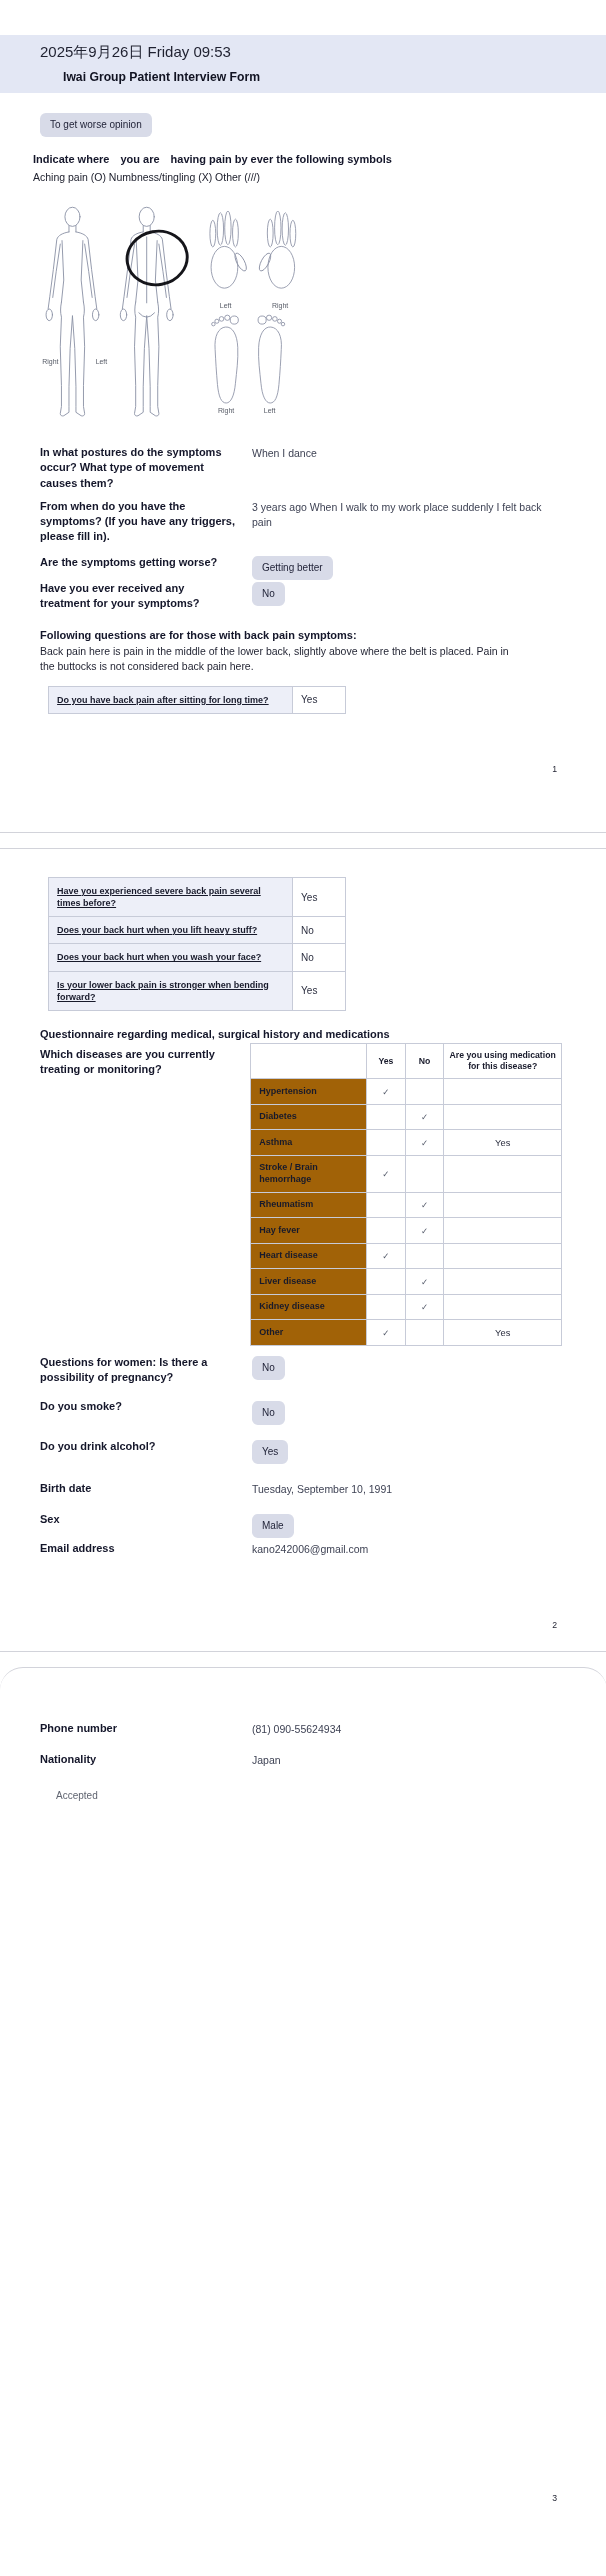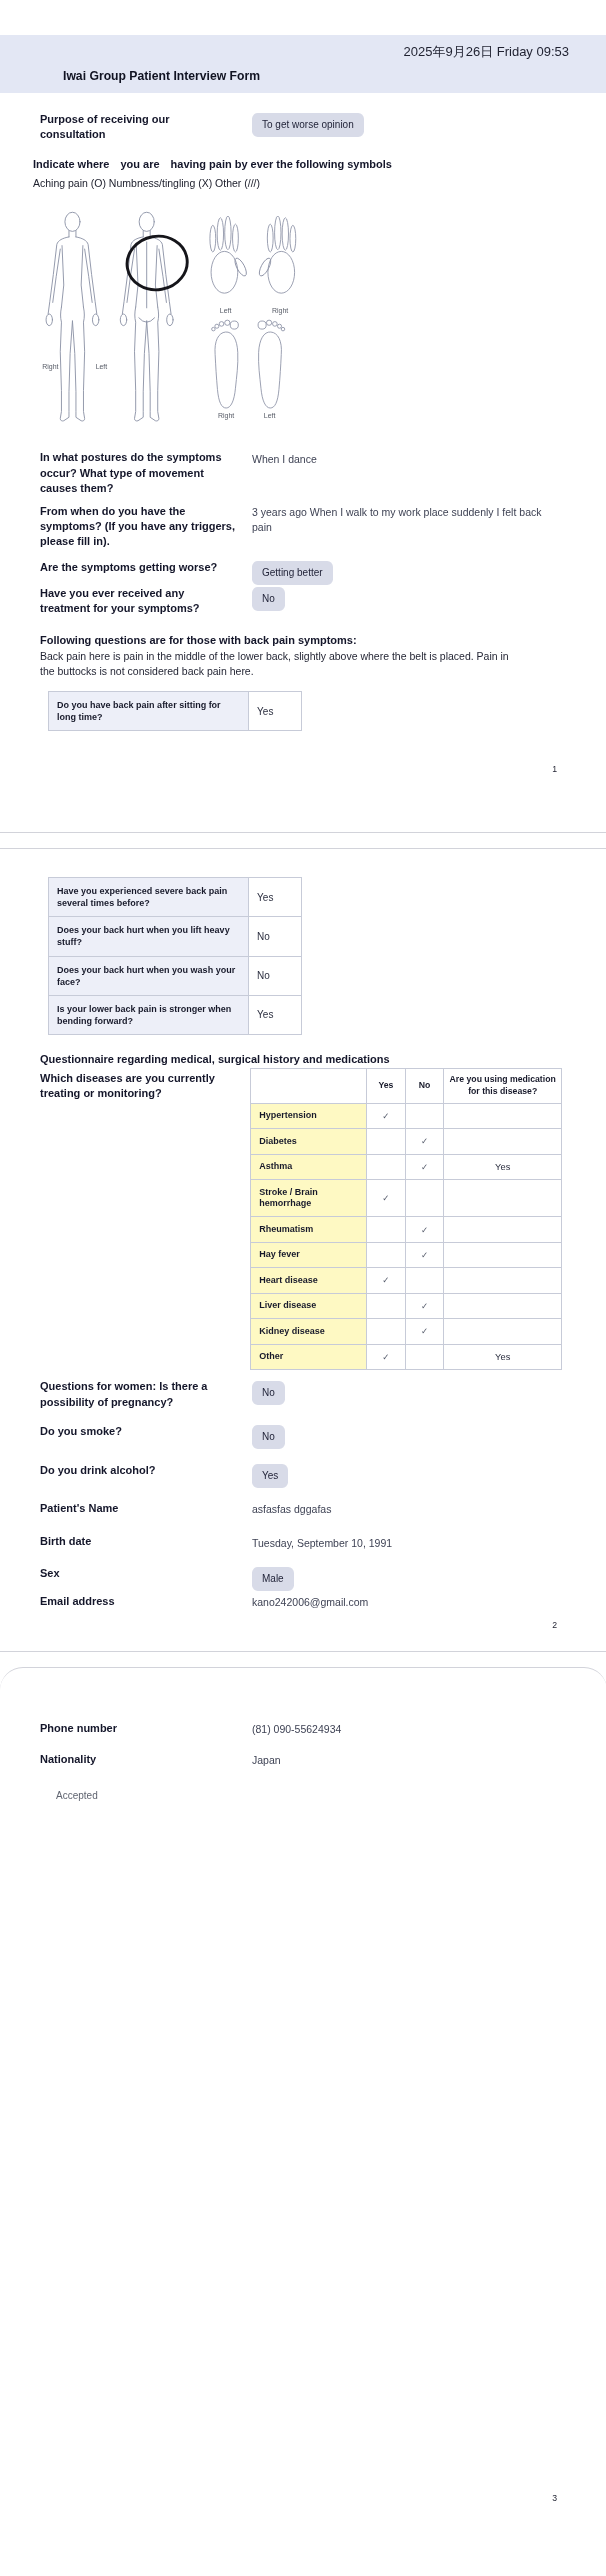--- a/index.html
+++ b/index.html
@@ -6,65 +6,64 @@
   html, body { background: #ffffff; }
   body { width: 607px; font-family: "Liberation Sans", sans-serif; color: #1b1d2a; }
 
   .page { position: relative; width: 607px; background: #fff; overflow: hidden; }
   #page-1 { height: 833px; border-bottom: 0.6px solid #d2d3da; }
   #page-2 { height: 804px; border-top: 0.6px solid #d2d3da; border-bottom: 0.6px solid #d2d3da; }
   #page-3 { height: 908px; border-top: 0.6px solid #d2d3da; border-radius: 23px; }
   .page-gap { height: 15px; background: #fff; }
 
   .band { margin-top: 35px; height: 58px; background: #e3e7f4; padding: 8.1px 38px 0 40px; }
-  .band-date { text-align: right; font-size: 13px; color: #1f2130; }
+  .band-date { text-align: left; font-size: 15px; color: #1f2130; }
   .band-title { margin-top: 8.1px; font-size: 12.2px; font-weight: bold; color: #111322; padding-left: 23px; }
 
   .qa-row { display: flex; align-items: flex-start; padding: 0 45px 0 40px; }
   .qa-label { width: 212px; padding-right: 16.3px; font-weight: bold; font-size: 11px; line-height: 1.38; color: #14162a; }
   .qa-answer { flex: 1; font-size: 10.5px; line-height: 1.42; color: #3e4254; padding-top: 1.2px; }
   .chip { display: inline-block; background: #d8dbe8; border-radius: 5.8px; padding: 7px 10px; font-size: 10px; color: #23253a; line-height: 1; }
 
   .instruction { padding-left: 33px; font-weight: bold; font-size: 11px; color: #14162a; }
   .legend { padding-left: 33px; margin-top: 4.6px; font-size: 10.5px; color: #20222f; }
 
   .section-heading { padding: 0 45px 0 40px; font-weight: bold; font-size: 11px; color: #14162a; }
   .para { padding: 0 45px 0 40px; font-size: 10.5px; line-height: 1.42; color: #1f2130; max-width: 561px; }
 
   table.bp { border-collapse: collapse; margin-left: 48px; }
   table.bp td { border: 0.6px solid #c7cbd8; vertical-align: middle; }
-  td.bp-q { width: 200px; background: #edeff8; font-weight: bold; font-size: 9px; padding: 7px 8.1px; line-height: 1.35; color: #181a2b; }
+  td.bp-q { width: 244px; background: #edeff8; font-weight: bold; font-size: 9px; padding: 7px 8.1px; line-height: 1.35; color: #181a2b; text-decoration: underline; }
   td.bp-a { width: 53px; background: #fff; font-size: 10px; padding: 7px 8.1px; color: #2c2f40; }
 
   .disease-flex { display: flex; align-items: flex-start; padding: 0 45px 0 40px; }
   .disease-q { width: 212px; padding-right: 16.3px; padding-top: 3.5px; font-weight: bold; font-size: 11px; line-height: 1.38; color: #14162a; }
   table.dz { border-collapse: collapse; }
   table.dz td, table.dz th { border: 0.6px solid #c7cbd8; vertical-align: middle; }
   th.dz-h { background: #fff; font-weight: bold; font-size: 8.7px; text-align: center; padding: 5.8px 4.6px; line-height: 1.3; color: #181a2b; }
-  td.dz-name { width: 117px; background: #fef9c3; font-weight: bold; font-size: 9px; padding: 6.4px 8.1px; line-height: 1.3; color: #181a2b; }
+  td.dz-name { width: 117px; background: #a16207; font-weight: bold; font-size: 9px; padding: 6.4px 8.1px; line-height: 1.3; color: #181a2b; }
   td.dz-yes, td.dz-no { width: 39px; text-align: center; font-size: 8.7px; color: #555b6b; padding: 5.8px 2.3px; }
   td.dz-med { width: 119px; text-align: center; font-size: 9.3px; color: #2c2f40; padding: 5.8px 4.6px; }
 
   .pagenum { position: absolute; right: 50px; font-size: 8.7px; color: #1f2130; }
   .diagram-wrap { margin: 16.3px 0 0 36px; }
   svg text { font-size: 12px; fill: #565b66; font-family: "Liberation Sans", sans-serif; }
   .accepted { margin: 22px 0 0 56px; font-size: 10px; color: #5f6470; }
 </style>
 </head>
 <body>
 
 <div class="page" id="page-1">
 
   <div class="band">
     <div class="band-date">2025年9月26日 Friday 09:53</div>
     <div class="band-title">Iwai Group Patient Interview Form</div>
   </div>
 
   <div class="qa-row" style="margin-top:18.6px">
-    <div class="qa-label">Purpose of receiving our consultation</div>
     <div class="qa-answer">
       <span class="chip">To get worse opinion</span>
     </div>
   </div>
 
   <div class="instruction" style="margin-top:15px">Indicate where　you are　having pain by ever the following symbols</div>
   <div class="legend">Aching pain (O) Numbness/tingling (X) Other (///)</div>
 
   <div class="diagram-wrap">
     <svg width="291" height="232" viewBox="0 0 500 400">
@@ -281,24 +280,20 @@
     </div>
   </div>
 
   <div class="qa-row" style="margin-top:14px">
     <div class="qa-label">Do you drink alcohol?</div>
     <div class="qa-answer">
       <span class="chip">Yes</span>
     </div>
   </div>
 
-  <div class="qa-row" style="margin-top:12.8px">
-    <div class="qa-label">Patient's Name</div>
-    <div class="qa-answer">asfasfas dggafas</div>
-  </div>
 
   <div class="qa-row" style="margin-top:17.4px">
     <div class="qa-label">Birth date</div>
     <div class="qa-answer">Tuesday, September 10, 1991</div>
   </div>
 
   <div class="qa-row" style="margin-top:15px">
     <div class="qa-label">Sex</div>
     <div class="qa-answer">
       <span class="chip">Male</span>

